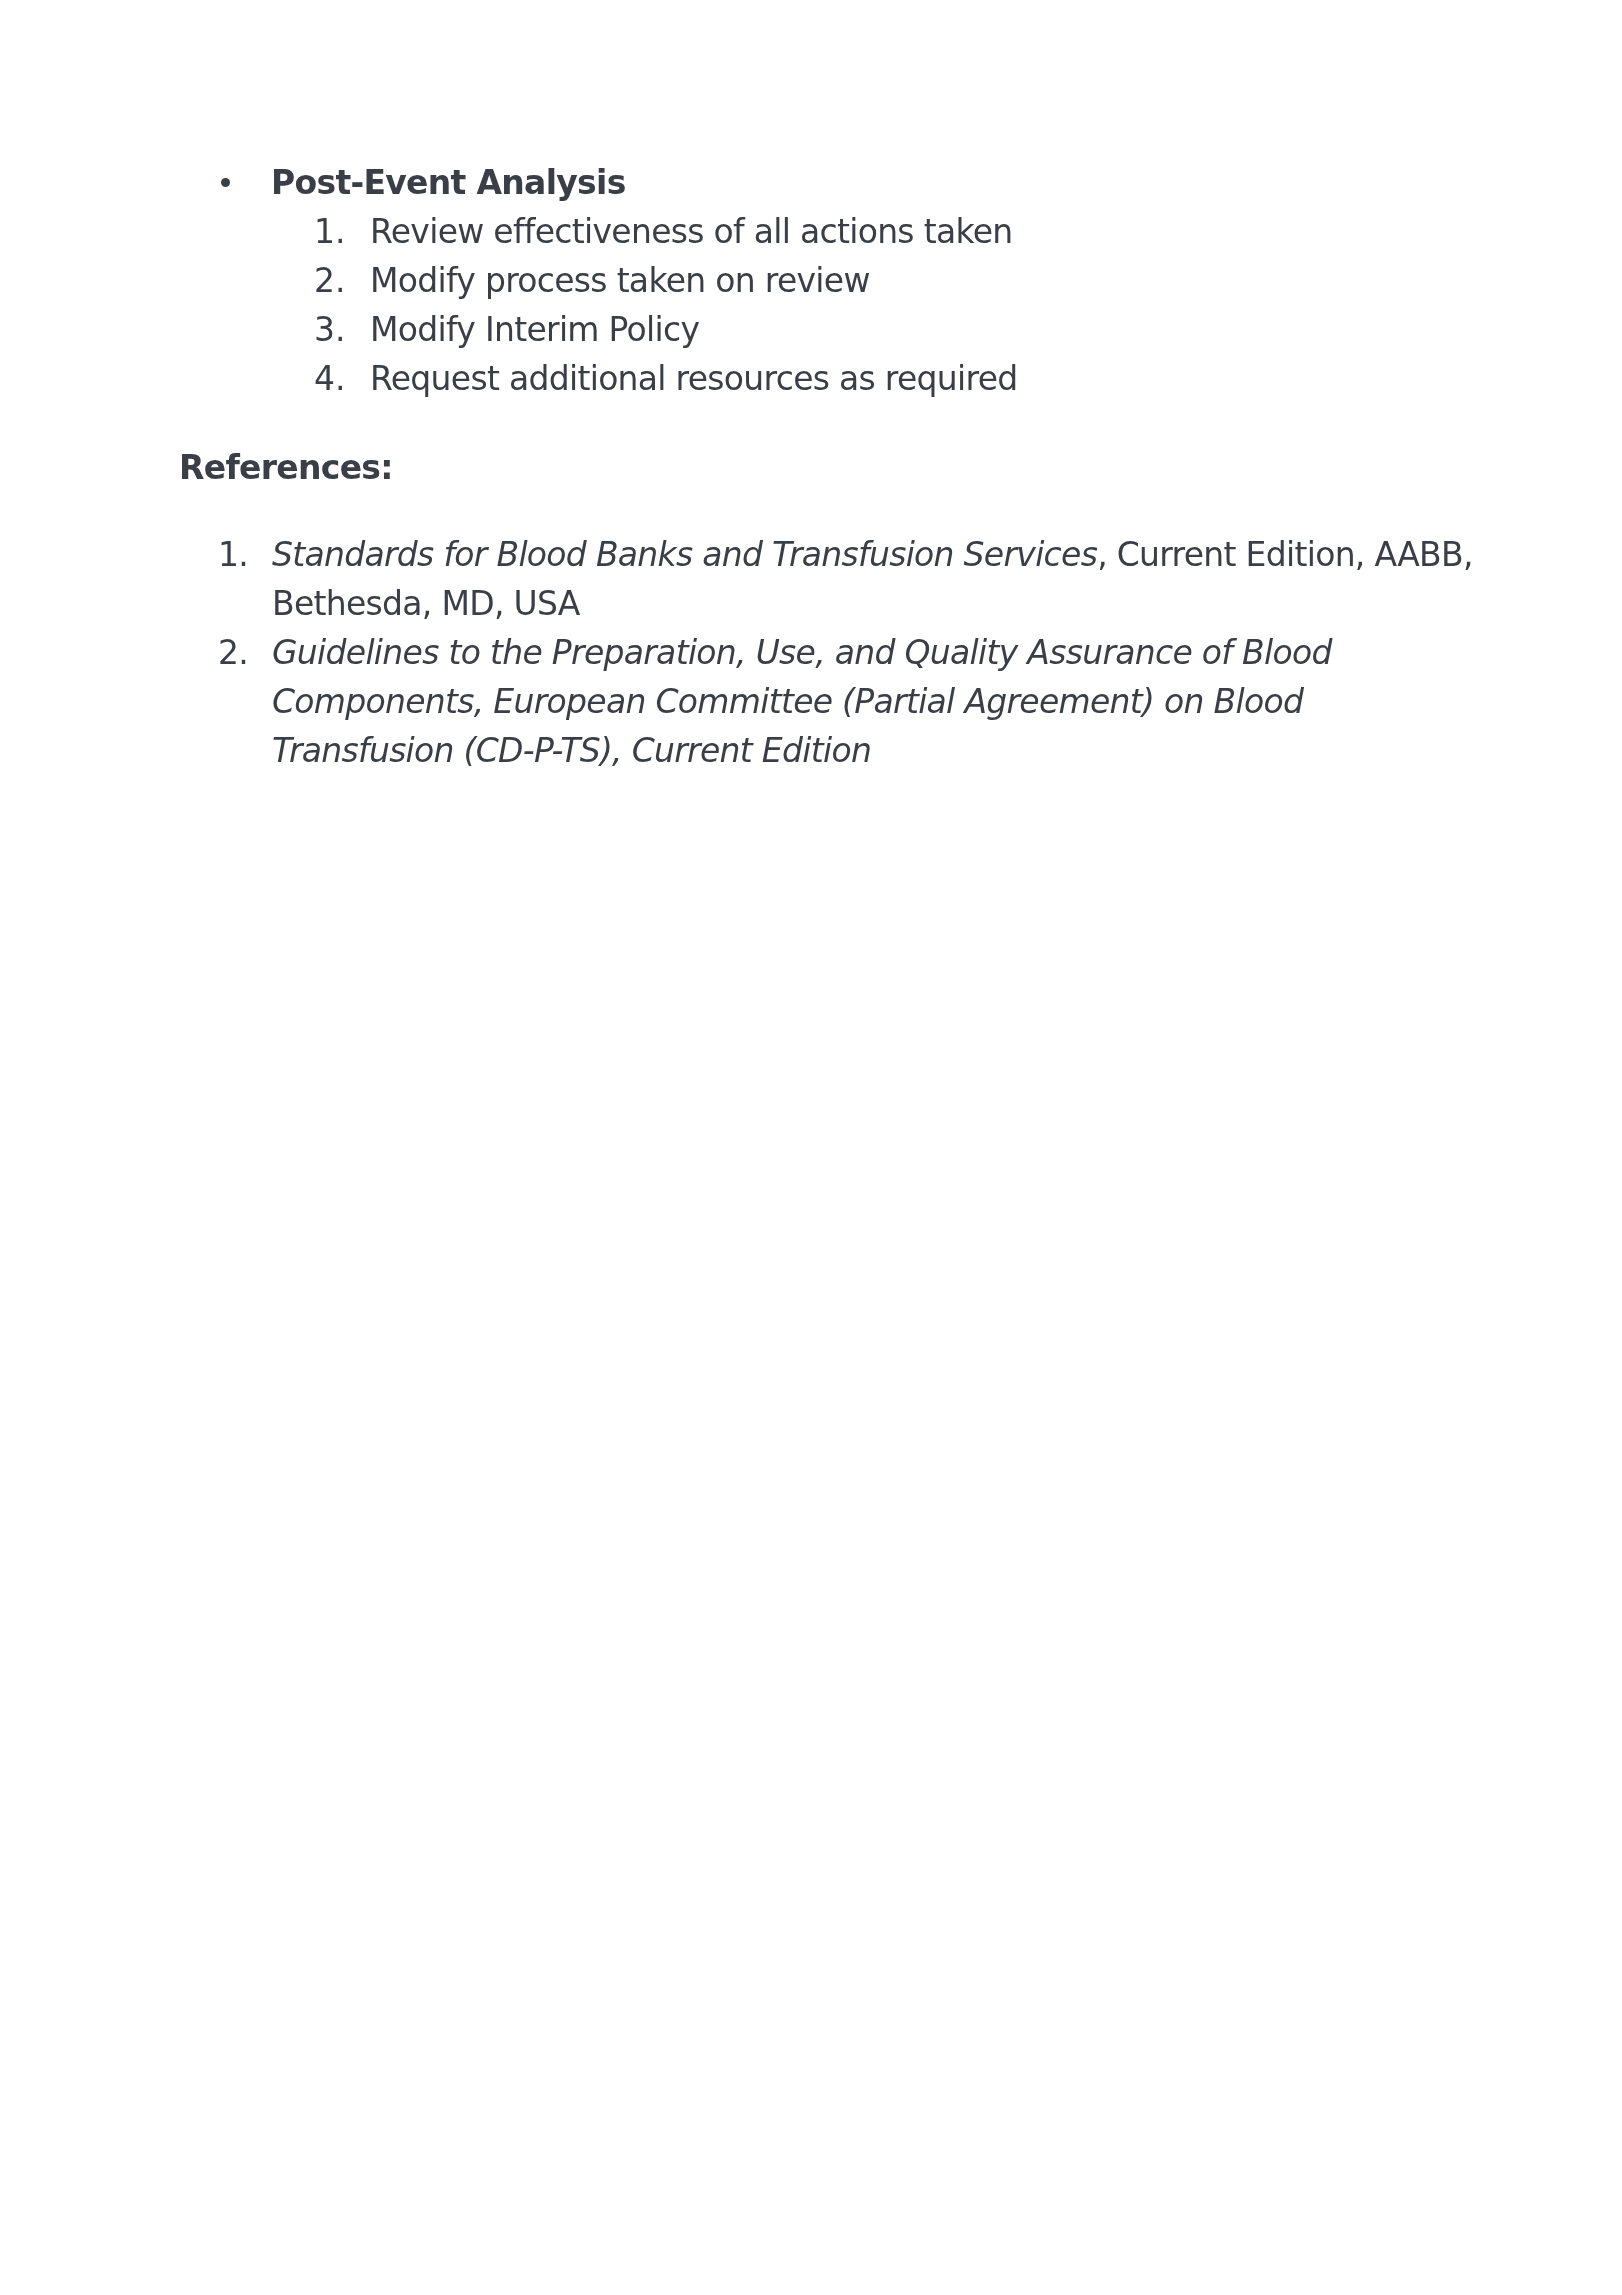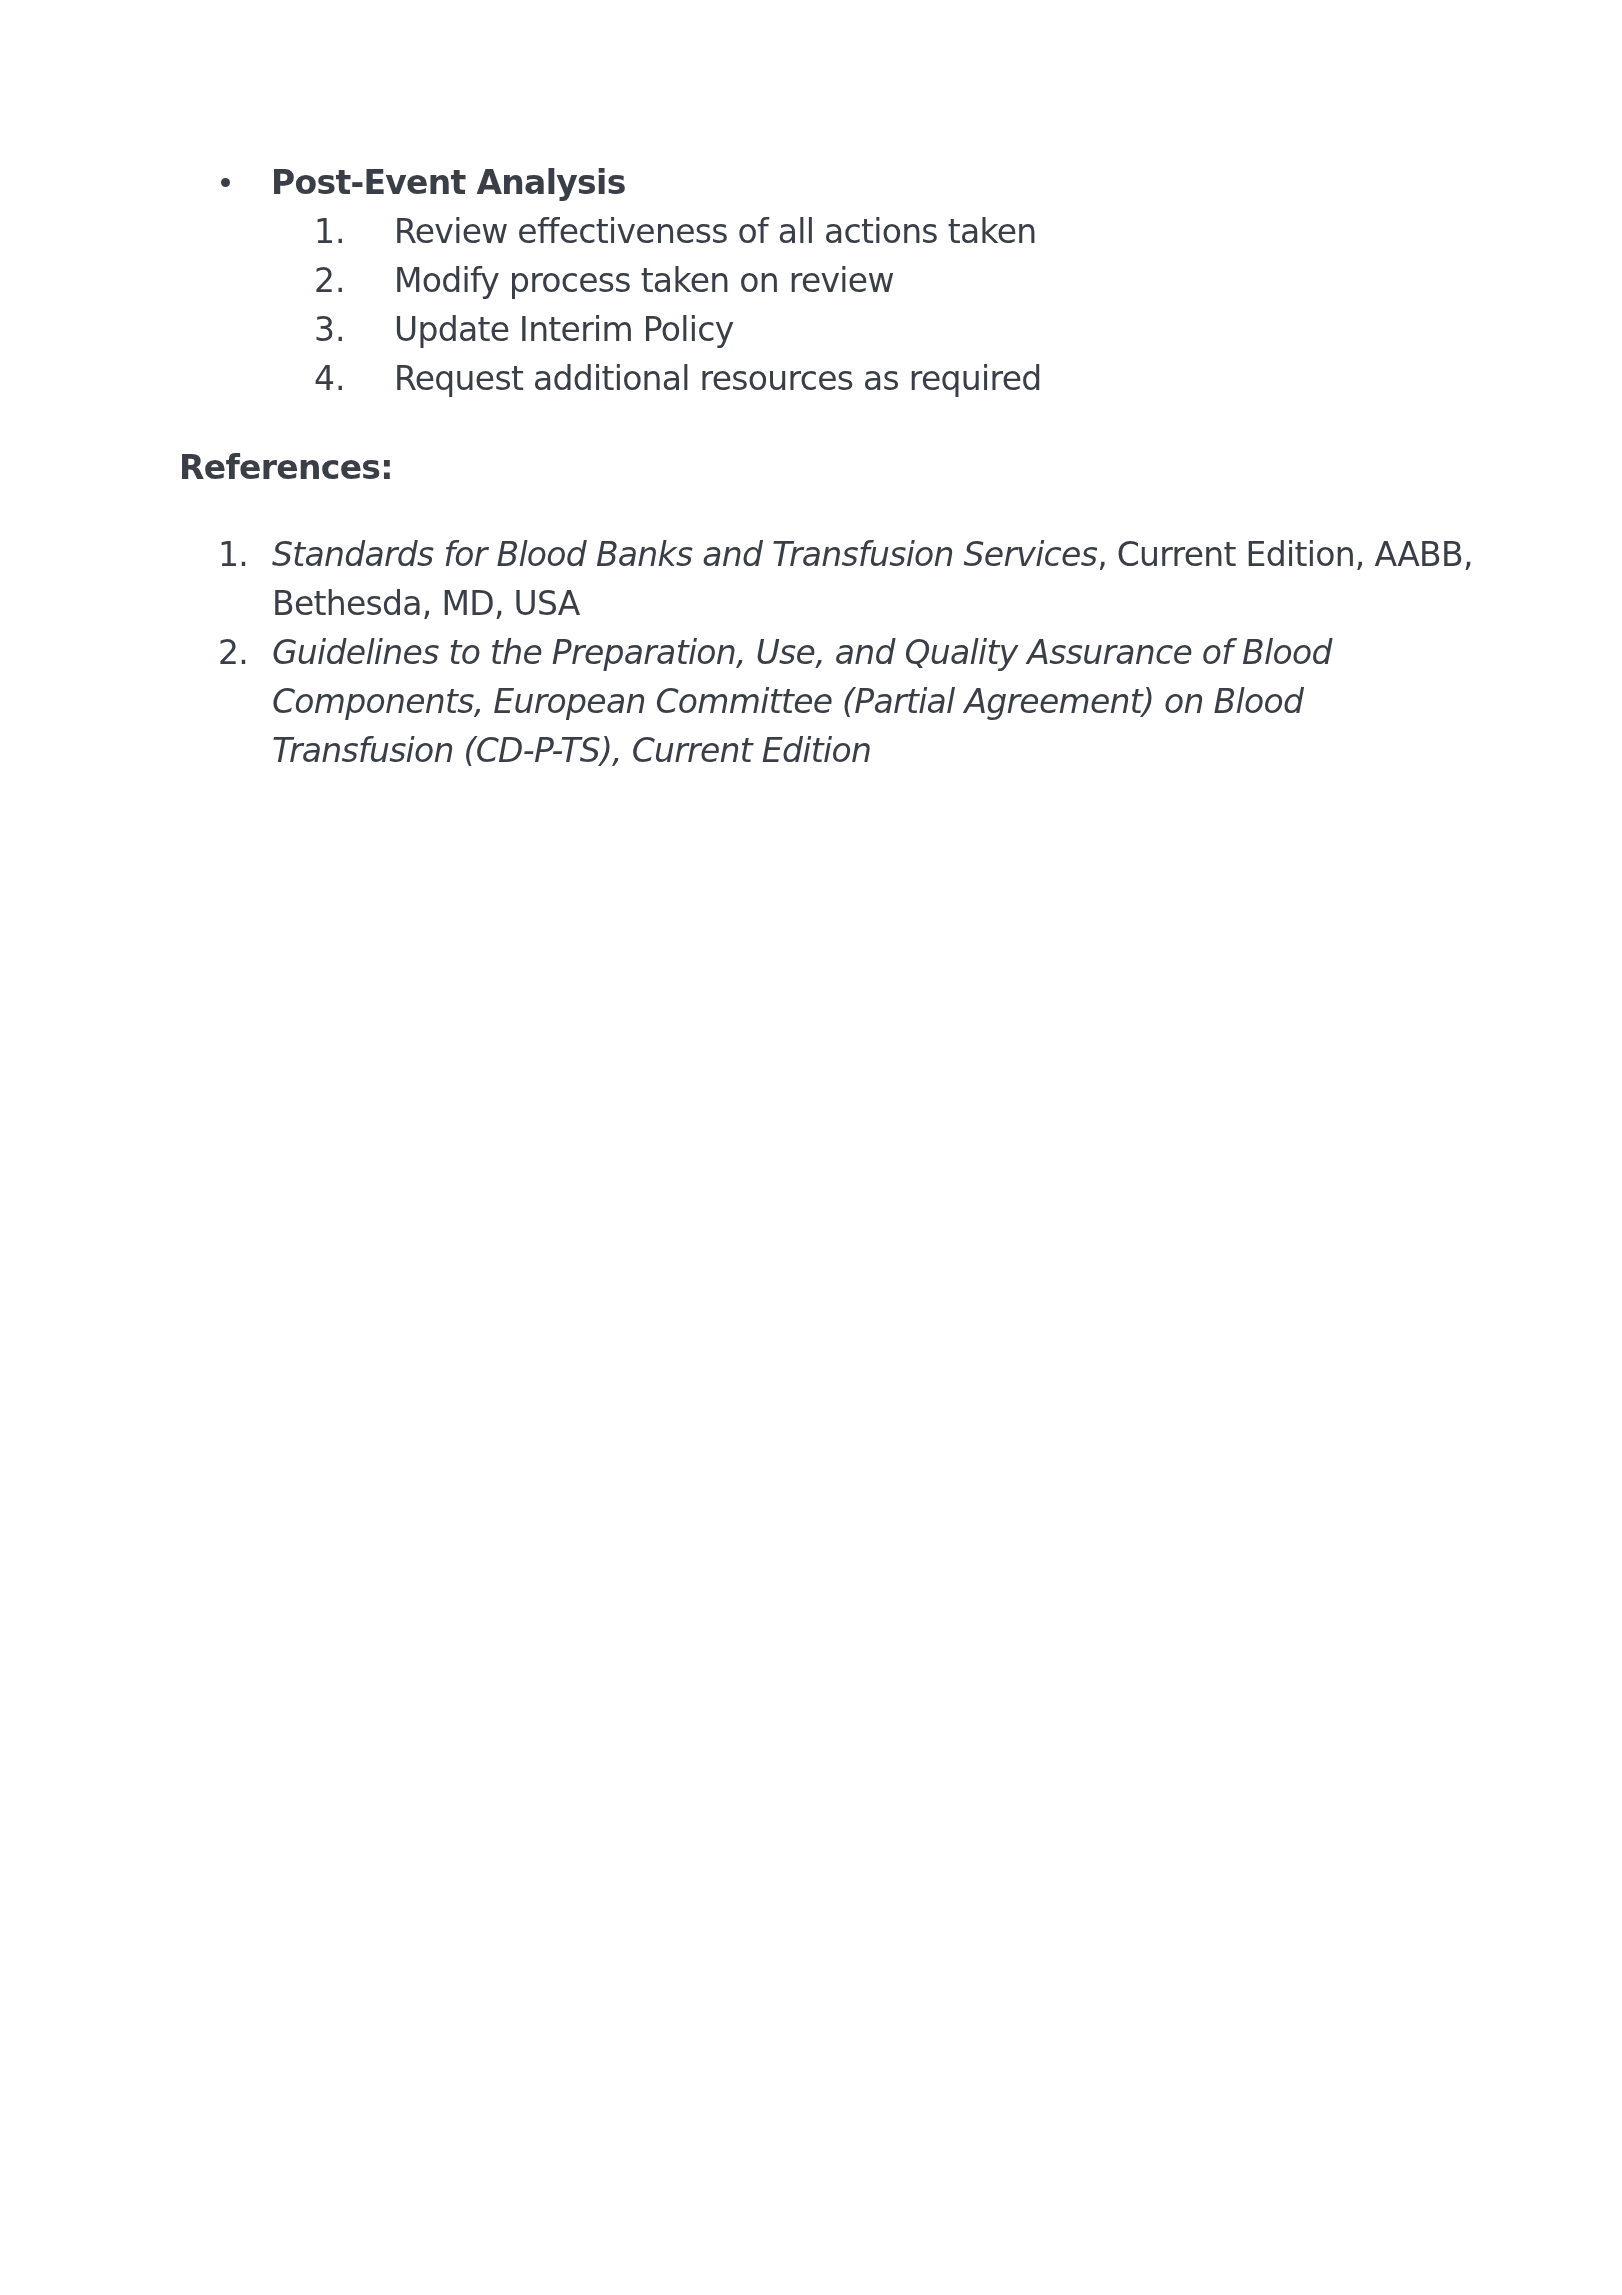--- a/index.html
+++ b/index.html
@@ -5,21 +5,21 @@
   html, body { margin: 0; padding: 0; background: #ffffff; }
   body { width: 1622px; height: 2295px; position: relative; overflow: hidden;
          font-family: "DejaVu Sans", "Liberation Sans", sans-serif; color: #3a3f47; }
   .page { position: absolute; left: 16px; top: 0; width: 1622px; height: 2197px; }
   .bullet-row { position: absolute; left: 196px; top: 158px; font-size: 33px; line-height: 49px; }
   .bullet-dot { position: absolute; left: 9.2px; top: 19.6px; width: 9.2px; height: 9.2px; border-radius: 50%; background: #3a3f47; }
   .bullet-label { position: absolute; left: 59px; top: 0; font-weight: bold; white-space: nowrap; letter-spacing: -0.7px; }
   .sub-list { position: absolute; left: 298px; top: 207px; font-size: 33px; line-height: 49px; }
   .sub-item { position: relative; height: 49px; white-space: nowrap; }
   .sub-num { position: absolute; left: 0; width: 46px; }
-  .sub-text { position: absolute; left: 56px; letter-spacing: -0.7px; margin-left: 24px; }
+  .sub-text { position: absolute; left: 56px; letter-spacing: -0.7px; }
   .refs-heading { position: absolute; left: 156px; top: 443px; font-size: 33px; line-height: 49px; font-weight: bold; letter-spacing: -0.7px; margin-left: 7px; }
   .ref-list { position: absolute; left: 202px; top: 530px; font-size: 33px; line-height: 49px; width: 1309px; }
   .ref-item { position: relative; padding-left: 54px; letter-spacing: -0.7px; }
   .ref-num { position: absolute; left: 0; top: 0; }
   .it { font-style: italic; }
 </style>
 </head>
 <body>
 
 <div class="page">
@@ -33,21 +33,21 @@
     <div class="sub-item">
       <span class="sub-num">1.</span>
       <span class="sub-text">Review effectiveness of all actions taken</span>
     </div>
     <div class="sub-item">
       <span class="sub-num">2.</span>
       <span class="sub-text">Modify process taken on review</span>
     </div>
     <div class="sub-item">
       <span class="sub-num">3.</span>
-      <span class="sub-text">Update Interim Policy</span>
+      <span class="sub-text">Modify Interim Policy</span>
     </div>
     <div class="sub-item">
       <span class="sub-num">4.</span>
       <span class="sub-text">Request additional resources as required</span>
     </div>
   </div>
 
   <div class="refs-heading">References:</div>
 
   <div class="ref-list">

